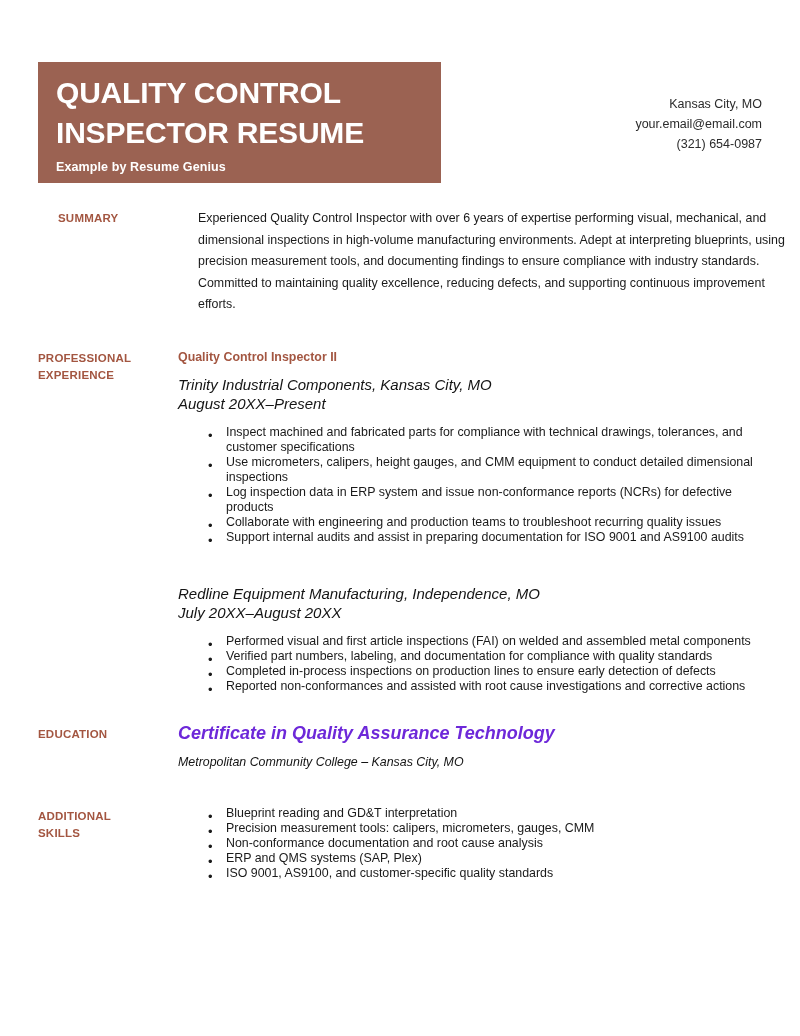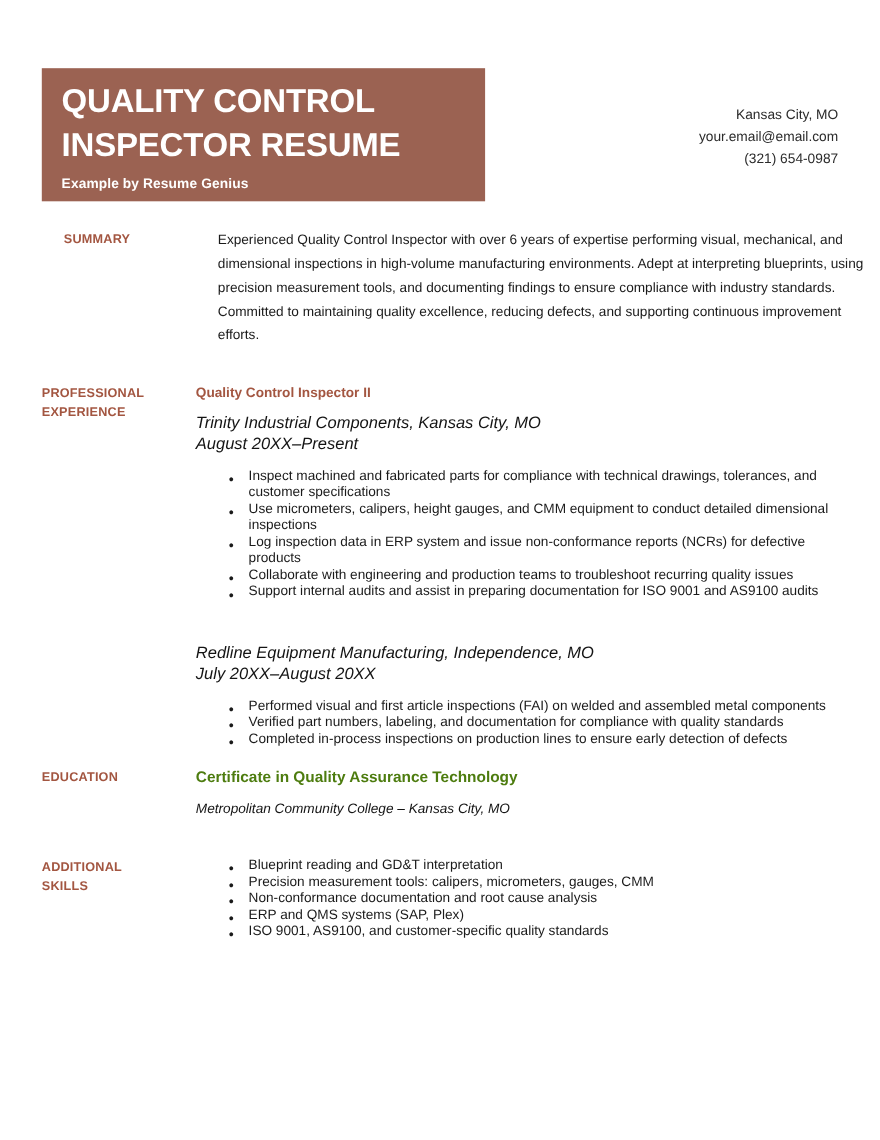--- a/index.html
+++ b/index.html
@@ -137,24 +137,25 @@
     content: "\2022";
     position: absolute;
     left: 30px;
     top: 0;
     font-size: 13px;
     line-height: 21.5px;
     color: #1a1a1a;
   }
 
   .edu-title {
-    color: #4d7c0f;
-    font-size: 14px;
+    color: #6d28d9;
+    font-size: 18px;
     font-weight: bold;
     line-height: 18px;
+    font-style: italic;
   }
   .edu-school {
     font-style: italic;
     font-size: 12.4px;
     line-height: 19px;
     color: #141414;
     margin-top: 11px;
   }
   .spacer-exp2 { height: 30px; }
 </style>
@@ -180,21 +181,21 @@
 
     <div class="section" style="margin-bottom:32px;margin-left:20px;">
       <div class="sec-label">
         <div>SUMMARY</div>
       </div>
       <div class="sec-body">
         <div class="para">Experienced Quality Control Inspector with over 6 years of expertise performing visual, mechanical, and dimensional inspections in high-volume manufacturing environments. Adept at interpreting blueprints, using precision measurement tools, and documenting findings to ensure compliance with industry standards. Committed to maintaining quality excellence, reducing defects, and supporting continuous improvement efforts.</div>
       </div>
     </div>
 
-    <div class="section" style="margin-bottom:18px;">
+    <div class="section" style="margin-bottom:30px;">
       <div class="sec-label">
         <div>PROFESSIONAL</div>
         <div>EXPERIENCE</div>
       </div>
       <div class="sec-body">
 
         <div>
           <div class="job-title">Quality Control Inspector II</div>
           <div class="job-meta">
             <span class="line2">Trinity Industrial Components, Kansas City, MO</span>
@@ -213,20 +214,21 @@
 
         <div>
           <div class="job-meta">
             <span class="line2">Redline Equipment Manufacturing, Independence, MO</span>
             <span class="line2">July 20XX–August 20XX</span>
           </div>
           <ul class="bullets">
             <li>Performed visual and first article inspections (FAI) on welded and assembled metal components</li>
             <li>Verified part numbers, labeling, and documentation for compliance with quality standards</li>
             <li>Completed in-process inspections on production lines to ensure early detection of defects</li>
+            <li>Reported non-conformances and assisted with root cause investigations and corrective actions</li>
           </ul>
         </div>
 
       </div>
     </div>
 
     <div class="section" style="margin-bottom:34px;">
       <div class="sec-label">
         <div>EDUCATION</div>
       </div>

